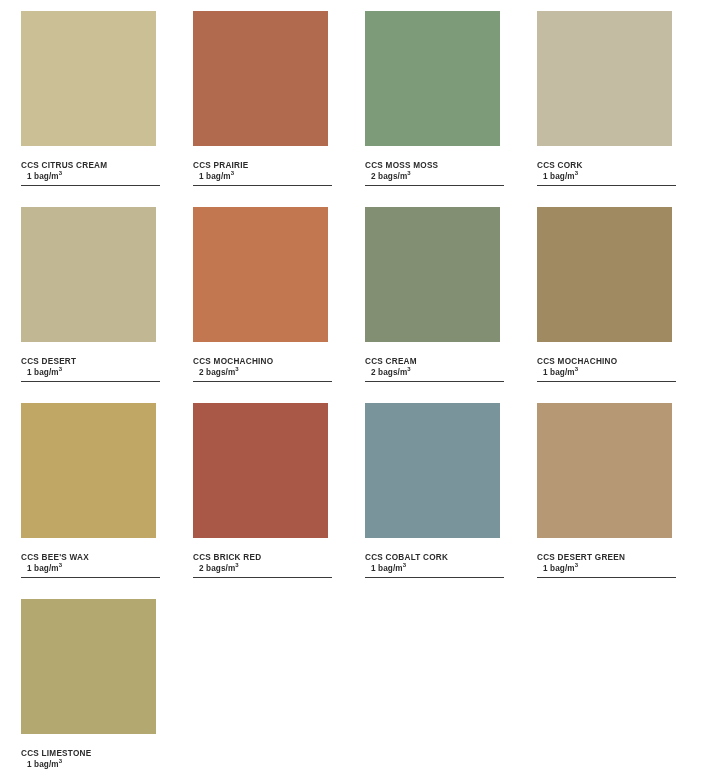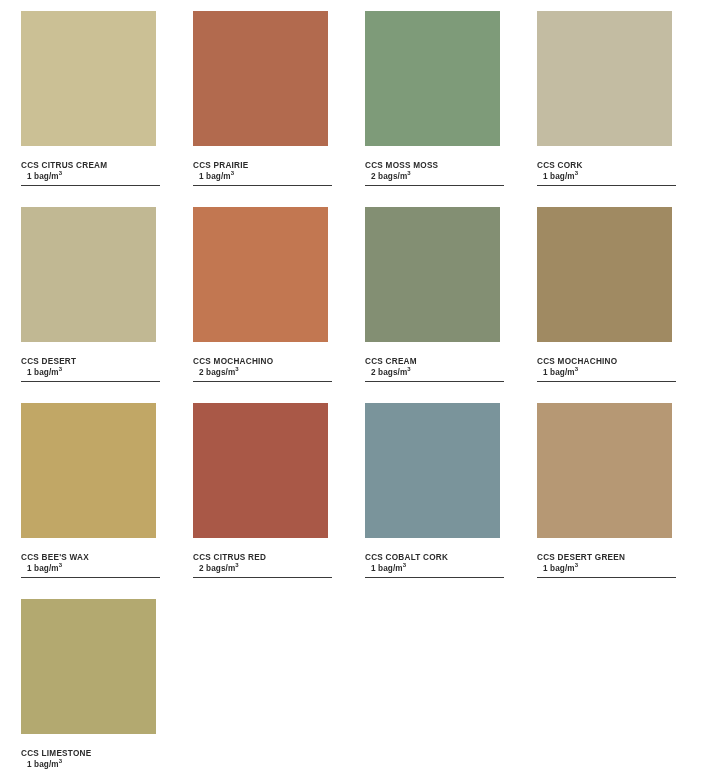--- a/index.html
+++ b/index.html
@@ -155,21 +155,21 @@
         <div class="swatch-cell">
           <div class="swatch-color" style="background-color: rgb(193, 167, 102);"></div>
           <div class="swatch-caption">
             <span class="swatch-name">CCS BEE'S WAX</span>
             <span class="swatch-coverage"><span>1 bag/m</span><sup>3</sup></span>
           </div>
         </div>
         <div class="swatch-cell">
           <div class="swatch-color" style="background-color: rgb(169, 88, 71);"></div>
           <div class="swatch-caption">
-            <span class="swatch-name">CCS CITRUS RED</span>
+            <span class="swatch-name">CCS BRICK RED</span>
             <span class="swatch-coverage"><span>2 bags/m</span><sup>3</sup></span>
           </div>
         </div>
         <div class="swatch-cell">
           <div class="swatch-color" style="background-color: rgb(122, 148, 155);"></div>
           <div class="swatch-caption">
             <span class="swatch-name">CCS COBALT CORK</span>
             <span class="swatch-coverage"><span>1 bag/m</span><sup>3</sup></span>
           </div>
         </div>

